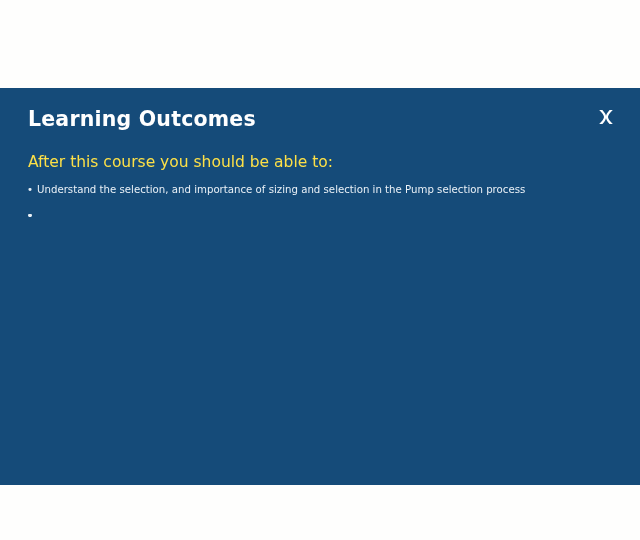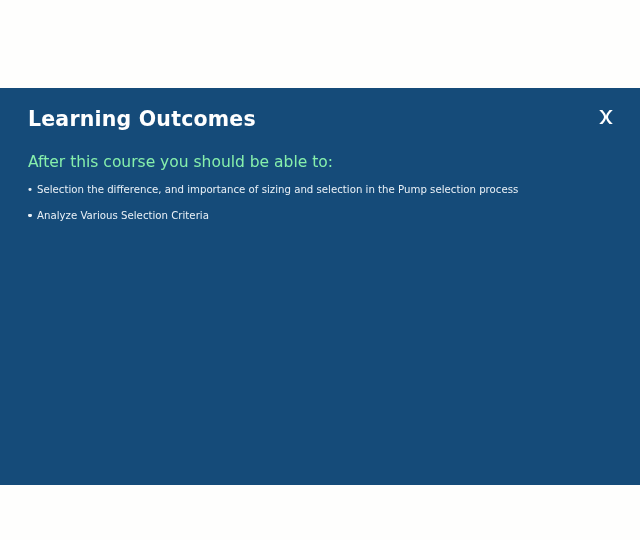--- a/index.html
+++ b/index.html
@@ -64,21 +64,21 @@
     padding: 0;
   }
   .close-button svg {
     display: block;
   }
   .slide-subtitle {
     position: absolute;
     left: 28px;
     top: 65px;
     margin: 0;
-    color: #86efac;
+    color: #fde047;
     font-family: "DejaVu Sans", sans-serif;
     font-size: 15.5px;
     font-weight: normal;
     line-height: 1.2;
     white-space: nowrap;
   }
   .outcomes-list {
     position: absolute;
     left: 27px;
     top: 96px;
@@ -123,32 +123,31 @@
           </svg>
         </span>
       </button>
     </div>
 
     <h2 class="slide-subtitle">After this course you should be able to:</h2>
 
     <ul class="outcomes-list">
       <li class="outcome-item">
         <span class="bullet-dot">•</span>
-        <span>Selection the difference, and importance of sizing and selection in the Pump selection process</span>
+        <span>Understand the selection, and importance of sizing and selection in the Pump selection process</span>
       </li>
       <li class="outcome-item">
         <span class="bullet-dot">•</span>
       </li>
       <li class="outcome-item">
         <span class="bullet-dot">•</span>
       </li>
       <li class="outcome-item">
         <span class="bullet-dot">•</span>
       </li>
       <li class="outcome-item">
         <span class="bullet-dot">•</span>
-        <span>Analyze Various Selection Criteria</span>
       </li>
     </ul>
 
   </section>
 
 </div>
 
 </body></html>

